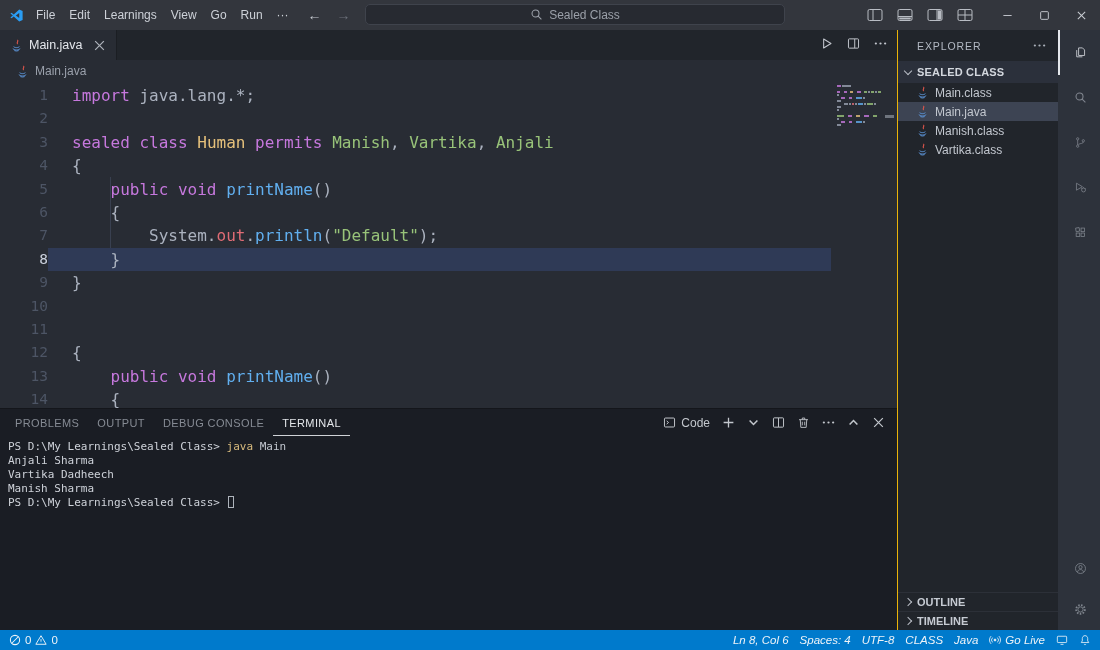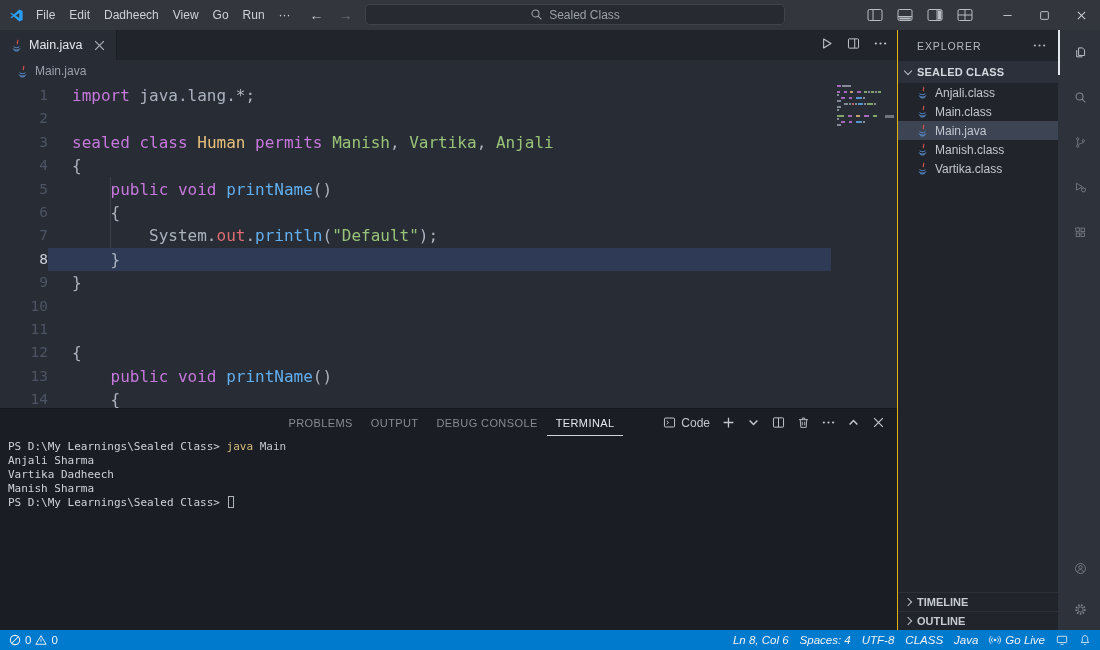--- a/index.html
+++ b/index.html
@@ -49,21 +49,21 @@
   .line.active .ln{ color:#cbd1dd; }
   .tk-kw{color:var(--kw)} .tk-cls{color:var(--cls)} .tk-typ{color:var(--typ)}
   .tk-fn{color:var(--fn)} .tk-str{color:var(--str)} .tk-prop{color:var(--prop)} .tk-fg{color:var(--fg)}
   .minimap{ position:absolute; top:3px; right:16px; width:44px; z-index:2; }
   .mm-line{ height:2px; margin-bottom:1px; display:flex; gap:1px; }
   .mm-line span{ height:2px; display:inline-block; opacity:.8; }
   .overview{ position:absolute; right:3px; top:33px; width:9px; height:3px; background:#7b828c; opacity:.85; z-index:2; }
 
   
   .panel{ flex:0 0 222px; background:var(--panel); border-top:1px solid #14161b; display:flex; flex-direction:column; }
-  .panel-head{ flex:0 0 27px; position:relative; display:flex; align-items:center; padding-left:6px;justify-content:center; }
+  .panel-head{ flex:0 0 27px; position:relative; display:flex; align-items:center; padding-left:6px; }
   .ptabs{ display:flex; height:100%; }
   .ptab{ padding:0 9px; font-size:11px; letter-spacing:.4px; color:#868b94; height:100%; display:flex; align-items:center; }
   .ptab.active{ color:#e3e6ea; box-shadow:inset 0 -1px 0 #cfd2d6; }
   .panel-actions{ position:absolute; right:12px; top:0; height:100%; display:flex; align-items:center; gap:12px; color:#c3c7cd; font-size:12px; }
   .paction{ display:flex; align-items:center; gap:5px; }
   .term{ flex:1; padding:4px 0 0 8px; font-family:"DejaVu Sans Mono", monospace; font-size:11px; line-height:14px; color:#ced2d9; white-space:pre; }
   .tc-tfg{ color:#ced2d9; } .tc-tcmd{ color:var(--tcmd); } .tc-targ{ color:#c2c7cf; }
   .cursor-box{ display:inline-block; width:6.5px; height:12px; border:1px solid #aeb4bc; vertical-align:-2px; margin-left:1px; }
 
   
@@ -106,21 +106,21 @@
 
   <div class="titlebar">
     <span class="logo ic">
       <svg width="16" height="16" viewBox="0 0 100 100">
           <path fill="#2a9df4" d="M71 3 L29 42 L12 29 L3 35 L22 50 L3 65 L12 71 L29 58 L71 97 L97 84 V16 Z M71 31 V69 L45 50 Z"></path>
         </svg>
     </span>
     <div class="menus" id="menu-row">
         <div class="menu-item">File</div>
         <div class="menu-item">Edit</div>
-        <div class="menu-item">Dadheech</div>
+        <div class="menu-item">Learnings</div>
         <div class="menu-item">View</div>
         <div class="menu-item">Go</div>
         <div class="menu-item">Run</div>
         <div class="menu-item">···</div>
       </div>
     <div class="nav-arrows">
       <span>←</span>
       <span class="fwd">→</span>
     </div>
     <div class="cmd">
@@ -480,67 +480,58 @@
         <span>SEALED CLASS</span>
       </div>
       <div id="file-list">
           <div class="file-row">
             <span class="ic">
               <svg viewBox="0 0 16 16" fill="none">
                 <path d="M9.2 1.2c2 1.8-2 3 .2 5" stroke="#e2574c" stroke-width="1.3"></path>
                 <path d="M4.6 9.3c0 .8 1.5 1.3 3.4 1.3s3.4-.5 3.4-1.3M3.8 11.8c0 1 1.9 1.7 4.2 1.7s4.2-.7 4.2-1.7M5.4 14.3c1.6.6 3.6.6 5.2 0" stroke="#5b93d6" stroke-width="1.2"></path>
               </svg>
             </span>
-            <span>Anjali.class</span>
-          </div>
-          <div class="file-row">
+            <span>Main.class</span>
+          </div>
+          <div class="file-row selected">
             <span class="ic">
               <svg viewBox="0 0 16 16" fill="none">
                 <path d="M9.2 1.2c2 1.8-2 3 .2 5" stroke="#e2574c" stroke-width="1.3"></path>
                 <path d="M4.6 9.3c0 .8 1.5 1.3 3.4 1.3s3.4-.5 3.4-1.3M3.8 11.8c0 1 1.9 1.7 4.2 1.7s4.2-.7 4.2-1.7M5.4 14.3c1.6.6 3.6.6 5.2 0" stroke="#5b93d6" stroke-width="1.2"></path>
               </svg>
             </span>
-            <span>Main.class</span>
-          </div>
-          <div class="file-row selected">
+            <span>Main.java</span>
+          </div>
+          <div class="file-row">
             <span class="ic">
               <svg viewBox="0 0 16 16" fill="none">
                 <path d="M9.2 1.2c2 1.8-2 3 .2 5" stroke="#e2574c" stroke-width="1.3"></path>
                 <path d="M4.6 9.3c0 .8 1.5 1.3 3.4 1.3s3.4-.5 3.4-1.3M3.8 11.8c0 1 1.9 1.7 4.2 1.7s4.2-.7 4.2-1.7M5.4 14.3c1.6.6 3.6.6 5.2 0" stroke="#5b93d6" stroke-width="1.2"></path>
               </svg>
             </span>
-            <span>Main.java</span>
+            <span>Manish.class</span>
           </div>
           <div class="file-row">
             <span class="ic">
               <svg viewBox="0 0 16 16" fill="none">
                 <path d="M9.2 1.2c2 1.8-2 3 .2 5" stroke="#e2574c" stroke-width="1.3"></path>
                 <path d="M4.6 9.3c0 .8 1.5 1.3 3.4 1.3s3.4-.5 3.4-1.3M3.8 11.8c0 1 1.9 1.7 4.2 1.7s4.2-.7 4.2-1.7M5.4 14.3c1.6.6 3.6.6 5.2 0" stroke="#5b93d6" stroke-width="1.2"></path>
               </svg>
             </span>
-            <span>Manish.class</span>
-          </div>
-          <div class="file-row">
-            <span class="ic">
-              <svg viewBox="0 0 16 16" fill="none">
-                <path d="M9.2 1.2c2 1.8-2 3 .2 5" stroke="#e2574c" stroke-width="1.3"></path>
-                <path d="M4.6 9.3c0 .8 1.5 1.3 3.4 1.3s3.4-.5 3.4-1.3M3.8 11.8c0 1 1.9 1.7 4.2 1.7s4.2-.7 4.2-1.7M5.4 14.3c1.6.6 3.6.6 5.2 0" stroke="#5b93d6" stroke-width="1.2"></path>
-              </svg>
-            </span>
             <span>Vartika.class</span>
           </div>
         </div>
       <div class="sb-bottom" id="sb-bottom">
           <div class="sb-bot-row">
             <span class="chev right"></span>
-            <span>TIMELINE</span>
+            <span>OUTLINE</span>
           </div>
           <div class="sb-bot-row">
             <span class="chev right"></span>
-            <span>OUTLINE</span>
+            <span>TIMELINE</span>
           </div>
         </div>
     </div>
 
     <div class="activitybar" id="activitybar">
         <div class="ab-item active">
           <span class="ic">
             <svg viewBox="0 0 24 24" fill="none" stroke="currentColor" stroke-width="1.4" stroke-linejoin="round">
               <path d="M8.5 3.5h7.2l3.8 3.8v10.2H8.5z"></path>
               <path d="M5 7.5v12.5h10.5"></path>

